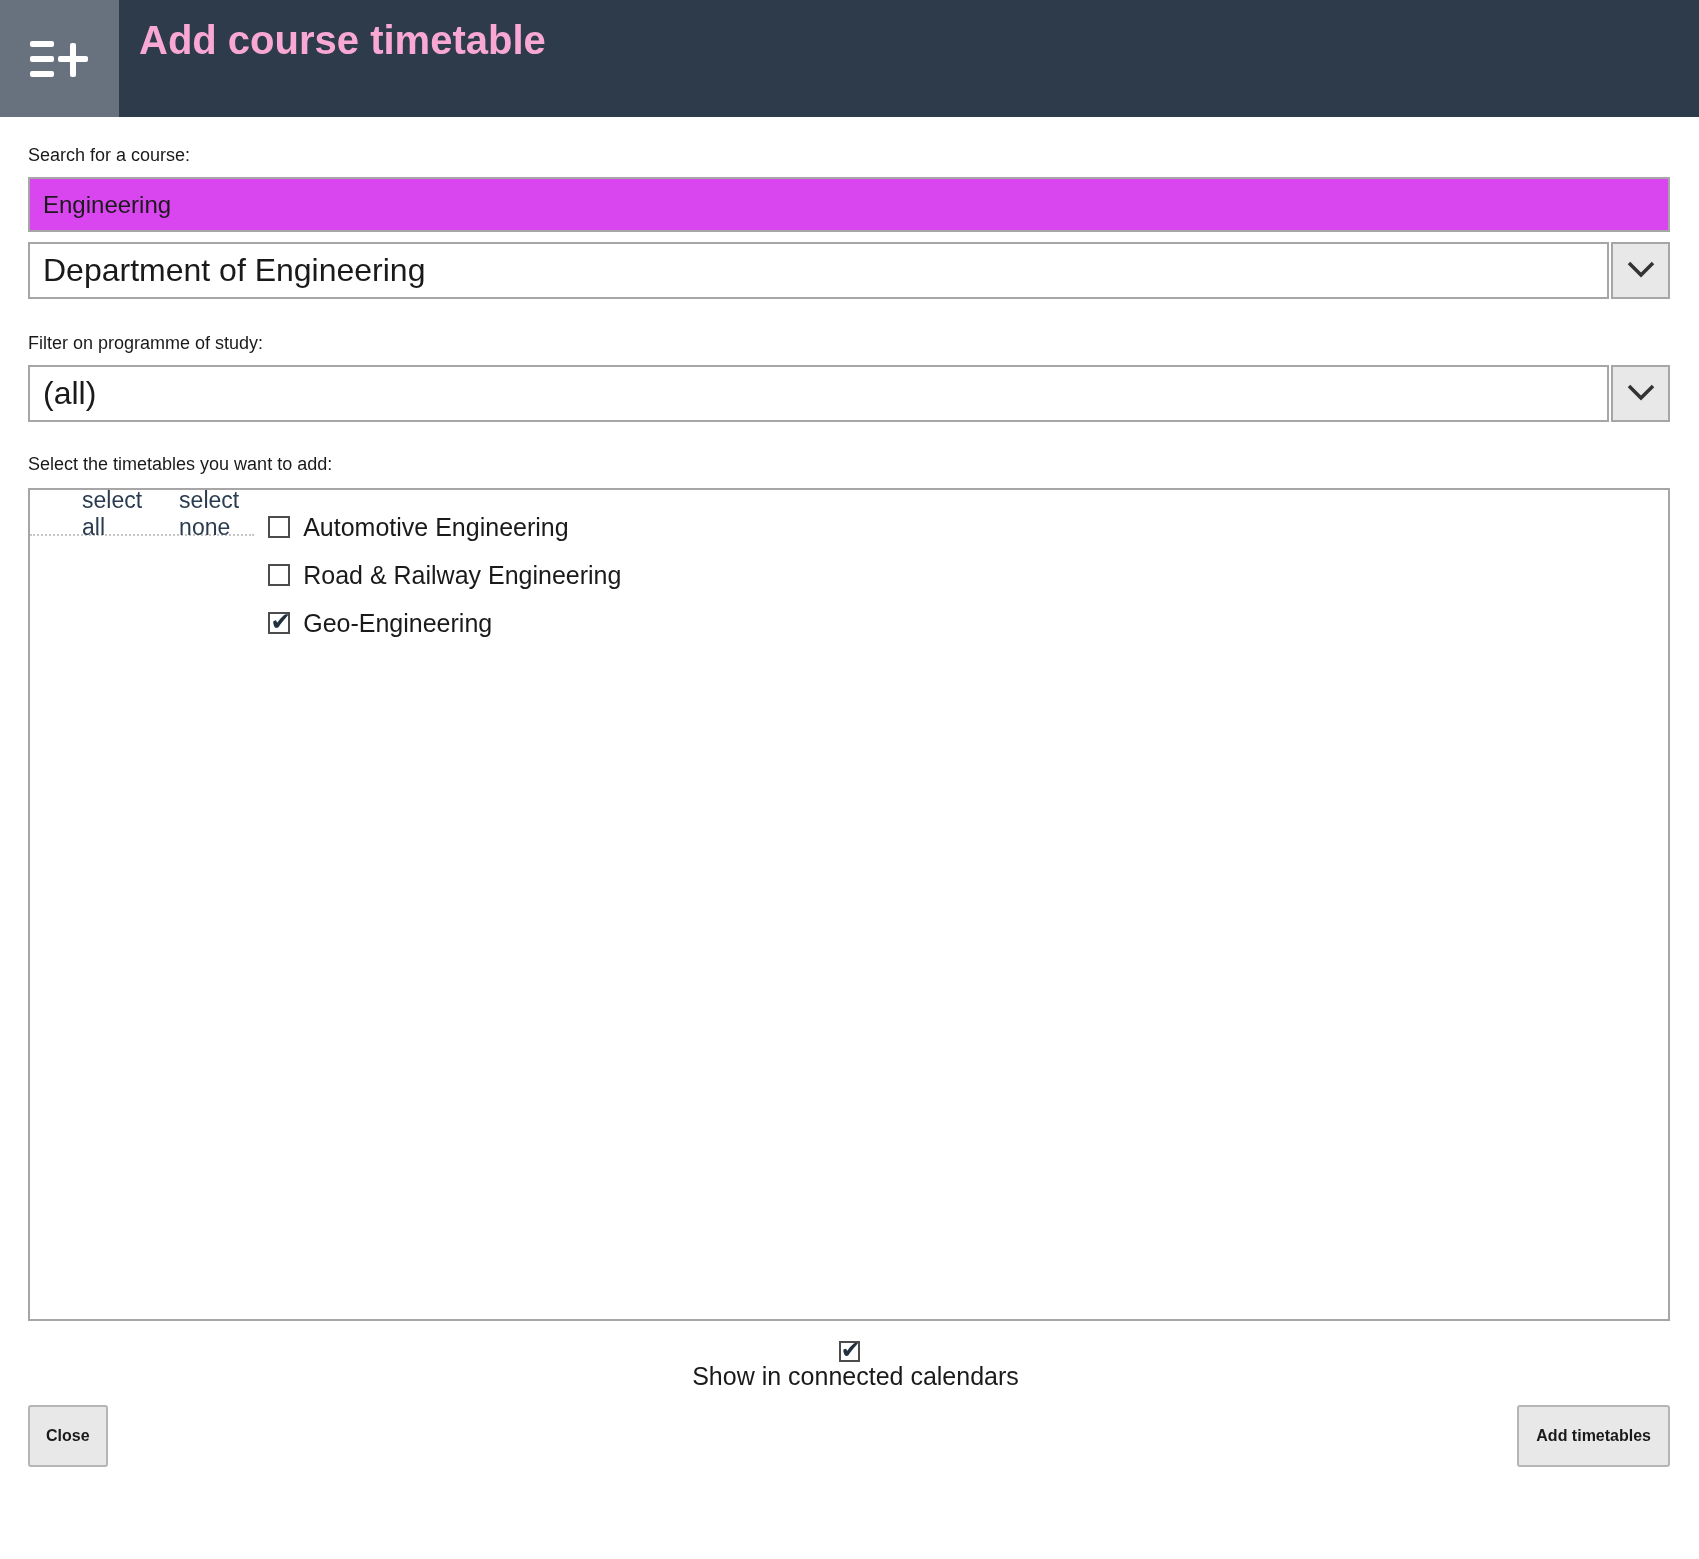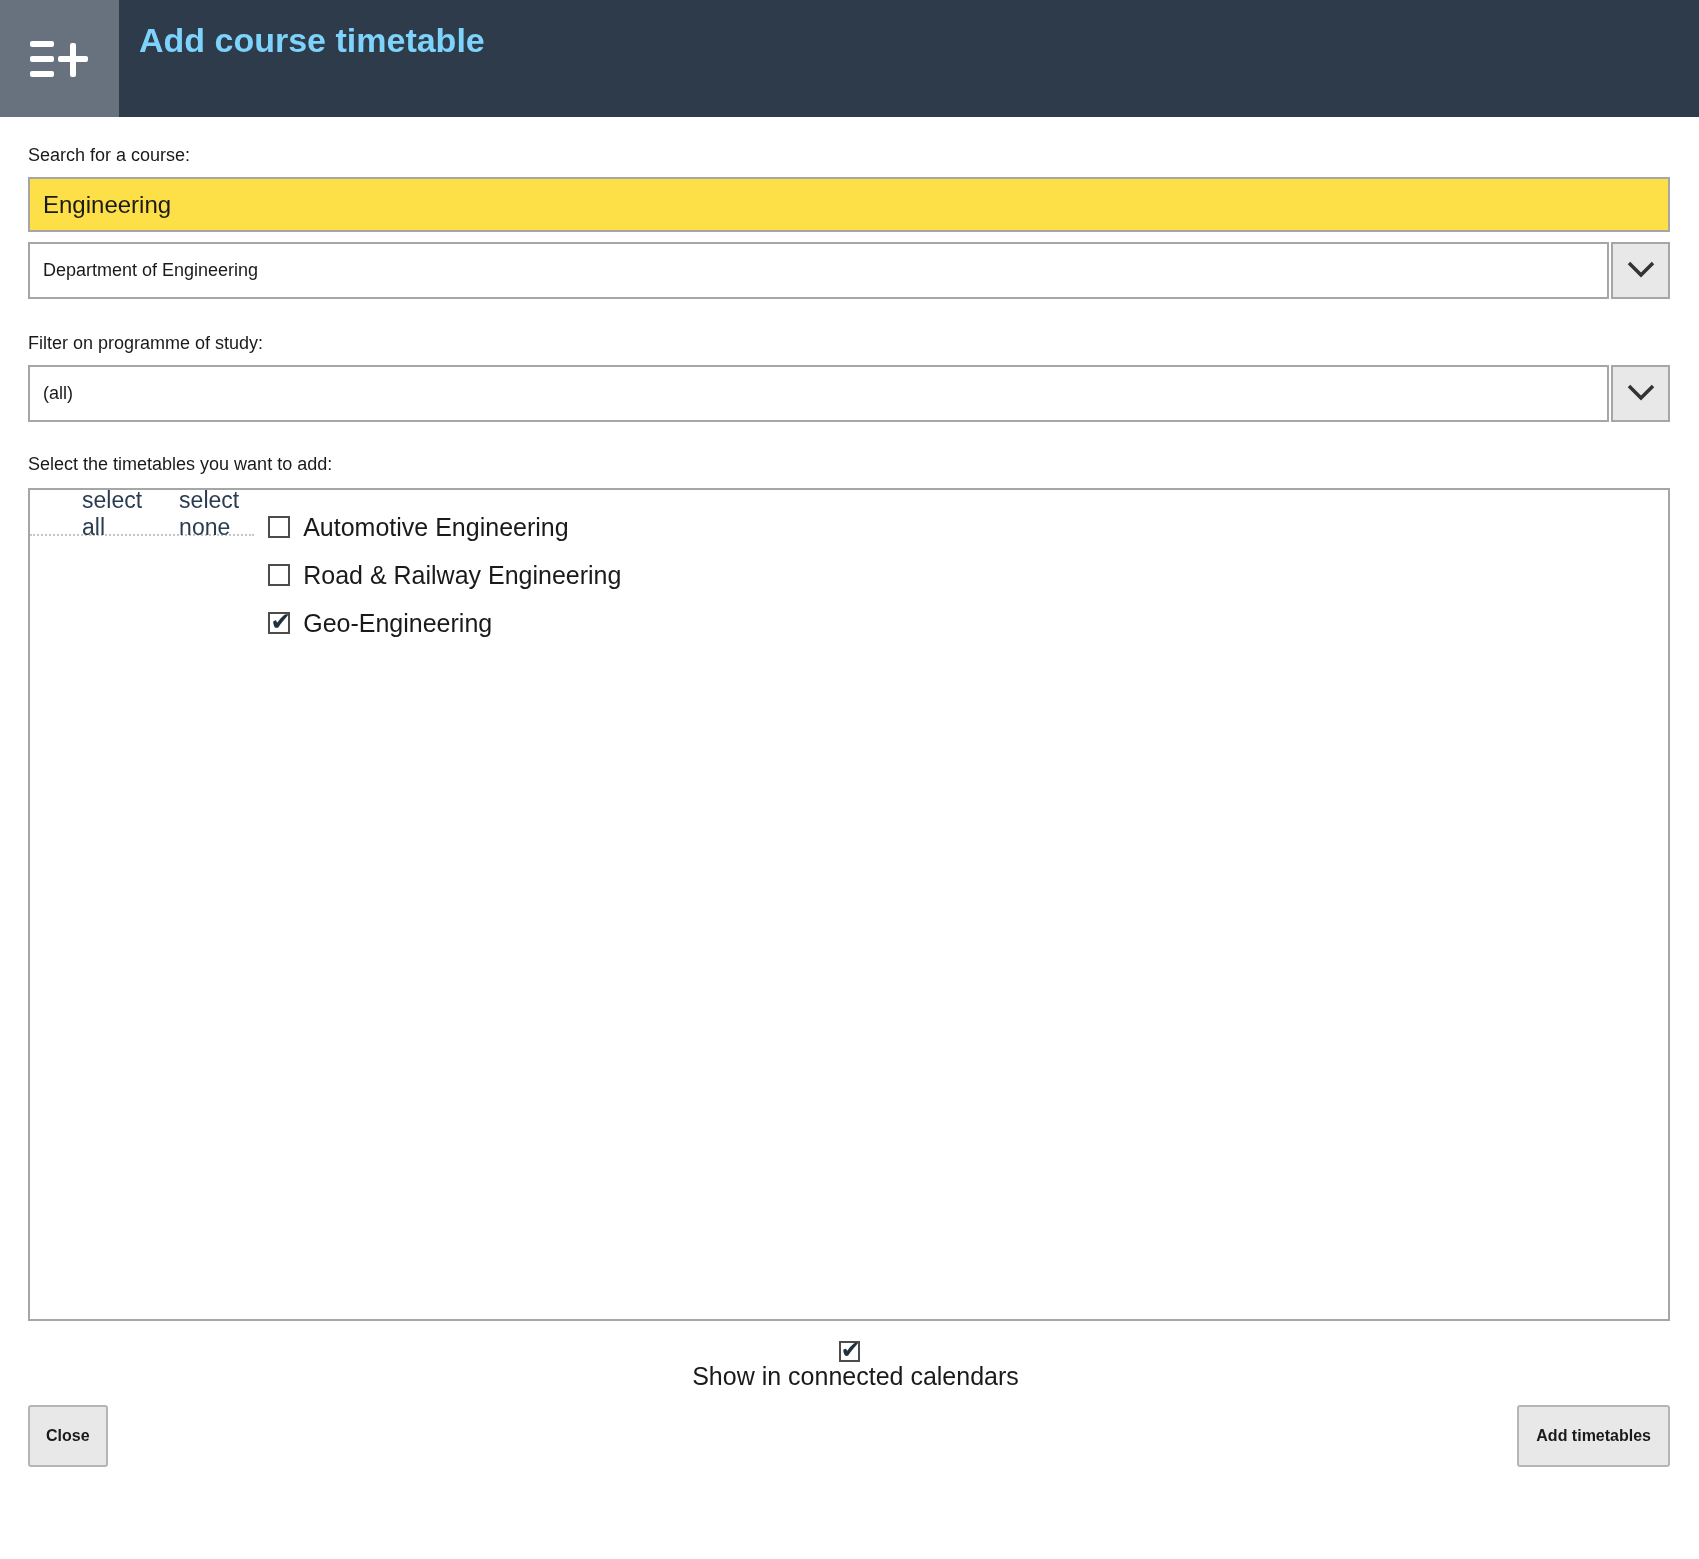--- a/index.html
+++ b/index.html
@@ -25,51 +25,51 @@
     height:117px;width:100%;
     background:var(--header-bar);
     display:flex;align-items:stretch;
   }
   .icon-box{
     width:119px;height:117px;flex:0 0 119px;
     background:var(--icon-box);
     display:flex;align-items:center;justify-content:center;
   }
   .header-title{
-    color:#7dd3fc;font-size:34px;font-weight:bold;
+    color:#f9a8d4;font-size:40px;font-weight:bold;
     padding:21px 0 0 20px;line-height:38px;
   }
 
   
   .content{padding:0 29px 0 28px;}
 
   .field-label{
     font-size:18px;line-height:24px;color:var(--text);
   }
   .lbl-search{margin-top:26px;}
   .lbl-dept{margin-top:34px;}
   .lbl-prog{margin-top:32px;}
   .lbl-tt{margin-top:30px;}
 
   .text-input{
     display:block;width:100%;height:55px;margin-top:10px;
     border:2px solid var(--border-gray);
     font-family:inherit;font-size:24px;color:var(--text);
-    padding:0 13px;background:#fde047;outline:none;border-radius:0;
+    padding:0 13px;background:#d946ef;outline:none;border-radius:0;
   }
 
   .select{
     display:flex;margin-top:10px;height:57px;width:100%;
   }
   .select-value{
     flex:1 1 auto;height:57px;
     border:2px solid var(--border-gray);
     background:#fff;
     display:flex;align-items:center;
-    font-size:18px;padding:0 13px;
+    font-size:32px;padding:0 13px;
     white-space:nowrap;overflow:hidden;
   }
   .select-arrow{
     flex:0 0 59px;width:59px;height:57px;margin-left:2px;
     background:var(--btn-bg);
     border:2px solid var(--border-gray);
     display:flex;align-items:center;justify-content:center;
     cursor:pointer;padding:0;
   }
 

